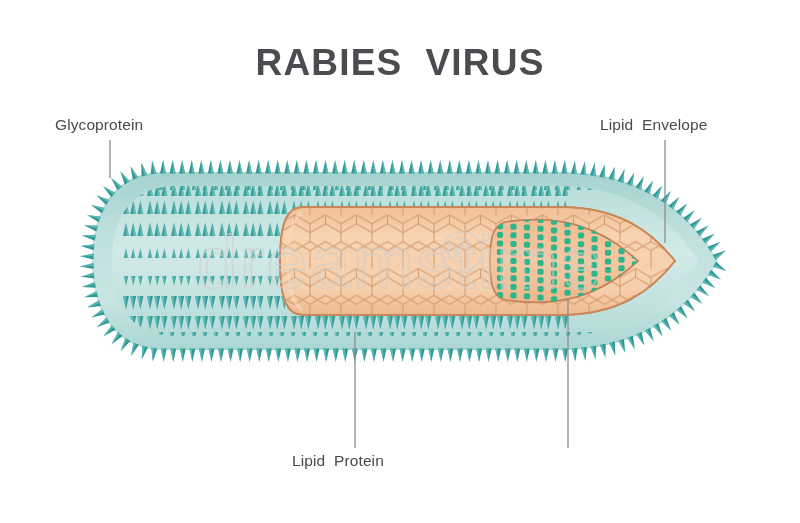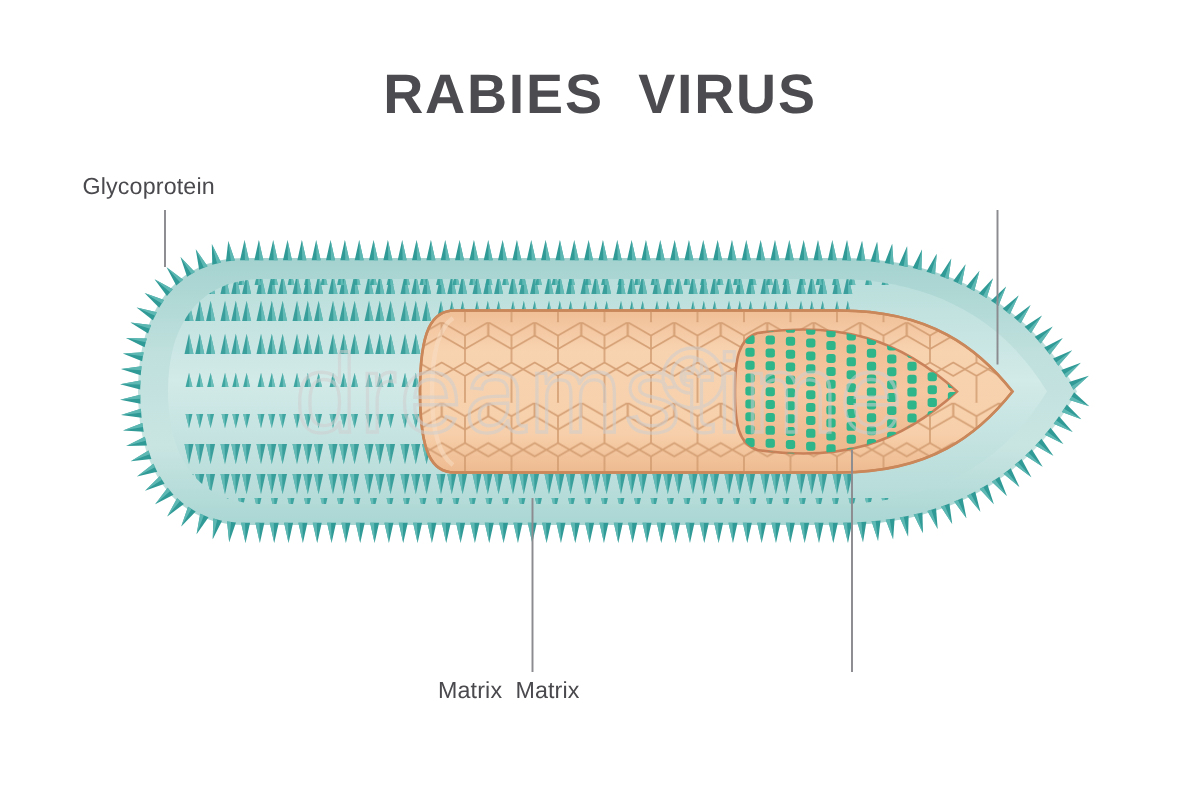--- a/index.html
+++ b/index.html
@@ -977,15 +977,16 @@
         <circle cx="0" cy="0" r="20" fill="none" stroke="#cfcfcf" stroke-width="2.2"></circle>
         <path d="M 10,-2 A 12,12 0 1 0 -2,10" fill="none" stroke="#cfcfcf" stroke-width="2.2"></path>
         <path d="M 4,0 A 6,6 0 1 0 0,5" fill="none" stroke="#cfcfcf" stroke-width="2.2"></path>
       </g>
     </g>
   </svg>
 
   <div class="title-text">RABIES  VIRUS</div>
 
   <div class="label label-glyco">Glycoprotein</div>
-  <div class="label label-matrix">Matrix  Matrix</div>
+  <div class="label label-lipid">Lipid  Envelope</div>
+  <div class="label label-matrix">Lipid  Protein</div>
 
 </div>
 
 </body></html>

